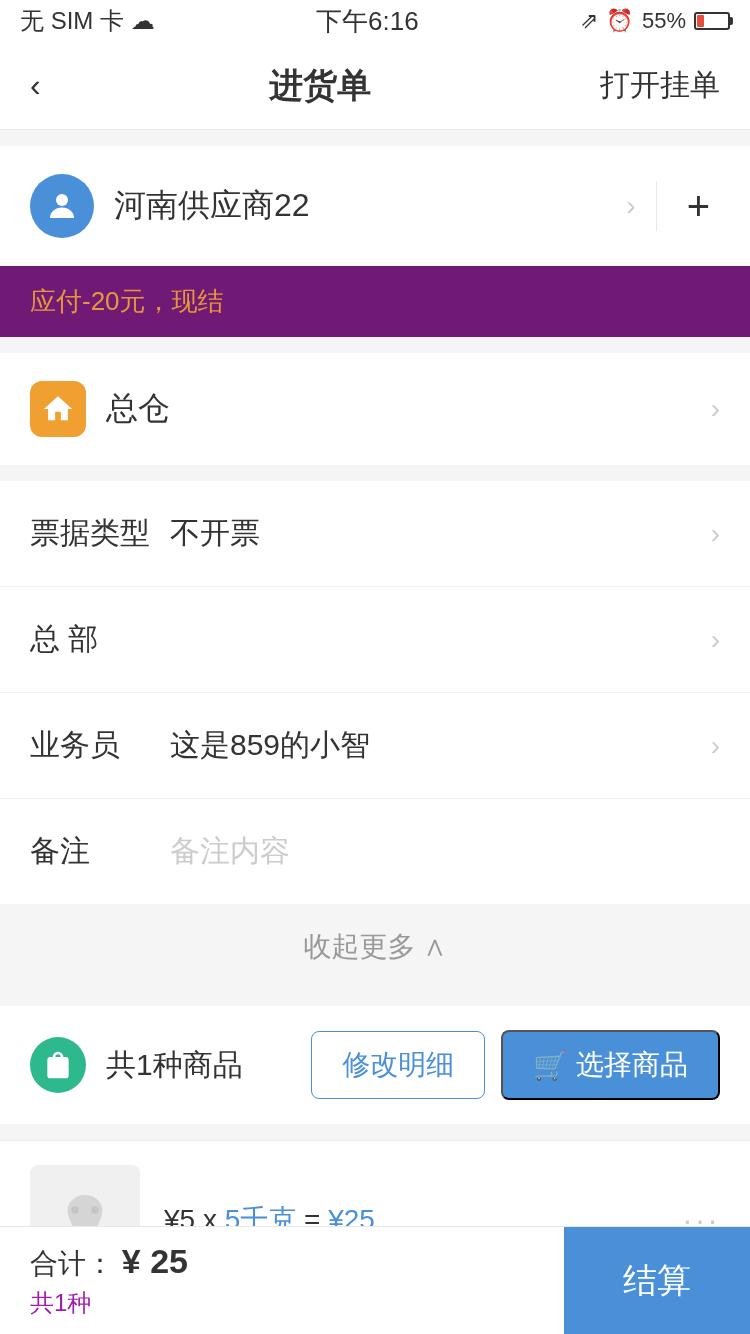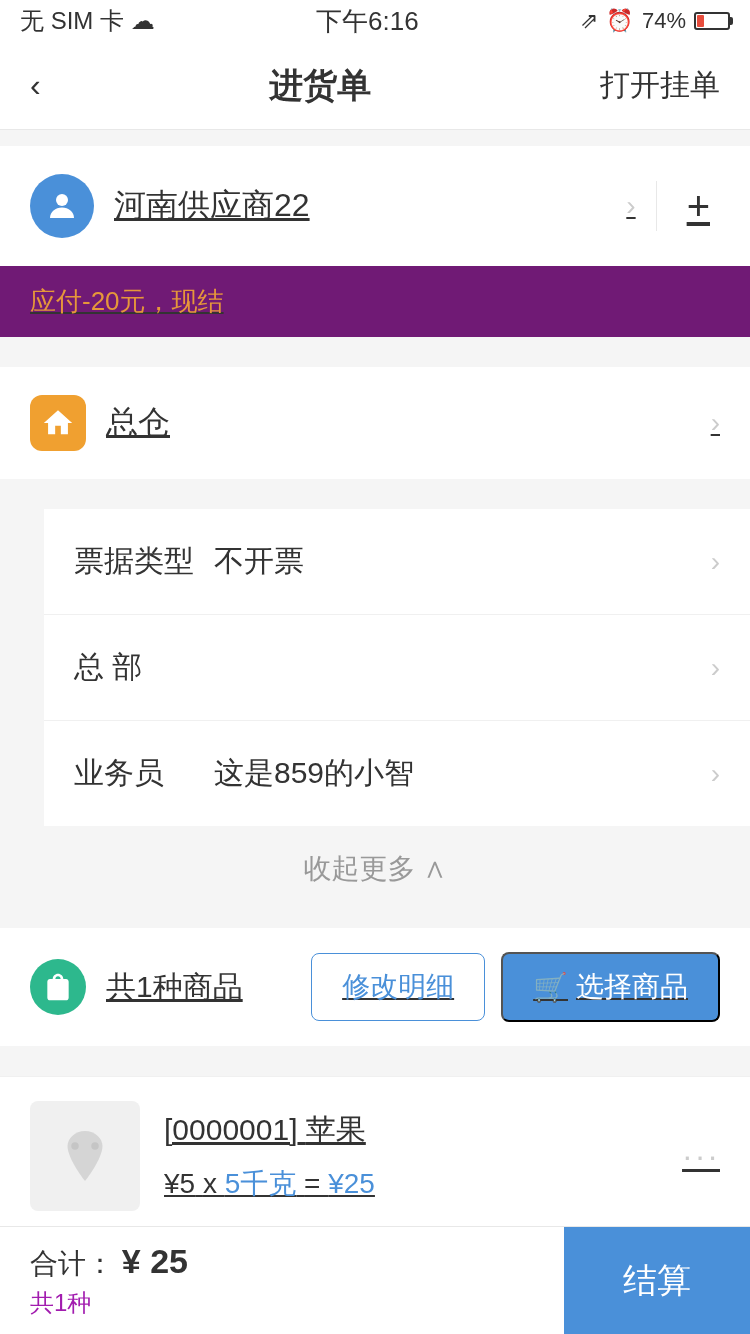--- a/index.html
+++ b/index.html
@@ -46,22 +46,21 @@
       font-size: 32px;
       color: #333;
       cursor: pointer;
     }
     .nav-title { font-size: 34px; font-weight: 600; color: #333; }
     .nav-action { font-size: 30px; color: #333; cursor: pointer; }
 
     
     .card {
       background: #fff;
-      margin-bottom: 30px;
-      text-decoration: underline;
+      margin-bottom: 16px;
     }
 
     
     .supplier-row {
       background: #fff;
       display: flex;
       align-items: center;
       padding: 28px 30px;
       border-bottom: none;
       margin-top: 16px;
@@ -94,21 +93,21 @@
       margin-top: 16px;
     }
     .warehouse-icon {
       width: 56px; height: 56px; border-radius: 12px; background: #f0a030;
       display: flex; align-items: center; justify-content: center;
       margin-right: 20px; flex-shrink: 0;
     }
     .warehouse-name { flex: 1; font-size: 32px; color: #333; }
 
     
-    .form-section { background: #fff; margin-top: 16px; margin-left: 44px; }
+    .form-section { background: #fff; margin-top: 16px; }
     .form-row {
       display: flex;
       align-items: center;
       padding: 32px 30px;
       border-bottom: 1px solid #f0f0f0;
       min-height: 88px;
     }
     .form-row:last-child { border-bottom: none; }
     .form-label { font-size: 30px; color: #333; width: 140px; flex-shrink: 0; }
     .form-value { flex: 1; font-size: 30px; color: #333; }
@@ -223,21 +222,21 @@
 <body>
 
 <div class="status-bar">
   <div class="status-left">
     <span>无 SIM 卡 ☁</span>
   </div>
   <div class="status-center">下午6:16</div>
   <div class="status-right">
     <span>⇗</span>
     <span>⏰</span>
-    <span>74%</span>
+    <span>55%</span>
     <div class="battery-icon">
       <div class="battery-fill"></div>
     </div>
   </div>
 </div>
 
 <div class="nav-bar">
   <span class="nav-back">‹</span>
   <span class="nav-title">进货单</span>
   <span class="nav-action">打开挂单</span>
@@ -278,20 +277,24 @@
     <span class="chevron-right">›</span>
   </div>
   <div class="form-row">
     <span class="form-value">总 部</span>
     <span class="chevron-right">›</span>
   </div>
   <div class="form-row">
     <span class="form-label">业务员</span>
     <span class="form-value">这是859的小智</span>
     <span class="chevron-right">›</span>
+  </div>
+  <div class="form-row">
+    <span class="form-label">备注</span>
+    <span class="form-value placeholder">备注内容</span>
   </div>
 </div>
 
 <div class="collapse-row">收起更多 ∧</div>
 
 <div class="product-header card">
   <div class="product-icon">
     <svg width="32" height="32" viewBox="0 0 24 24" fill="#fff">
       <path d="M18 6h-2c0-2.2-1.8-4-4-4S8 3.8 8 6H6c-1.1 0-2 .9-2 2v12c0 1.1.9 2 2 2h12c1.1 0 2-.9 2-2V8c0-1.1-.9-2-2-2zm-6-2c1.1 0 2 .9 2 2h-4c0-1.1.9-2 2-2z"></path>
     </svg>
@@ -308,24 +311,20 @@
   <div class="product-item">
     <div class="product-thumb">
       <svg width="60" height="60" viewBox="0 0 24 24" fill="#999">
         <circle cx="12" cy="8" r="3"></circle>
         <path d="M12 2C8 2 5 5 5 8c0 5.25 7 14 7 14s7-8.75 7-14c0-3-3-6-7-6z"></path>
         <circle cx="8" cy="8" r="1.5" fill="#666"></circle>
         <circle cx="16" cy="8" r="1.5" fill="#666"></circle>
       </svg>
     </div>
     <div class="product-info">
-      <div class="product-name">
-        <span>[0000001]</span>
-        <span>苹果</span>
-      </div>
       <div class="product-price">
         <span>¥5</span>
         <span> x </span>
         <span class="highlight">5千克</span>
         <span> = </span>
         <span class="highlight">¥25</span>
       </div>
     </div>
     <span class="product-more">···</span>
   </div>

